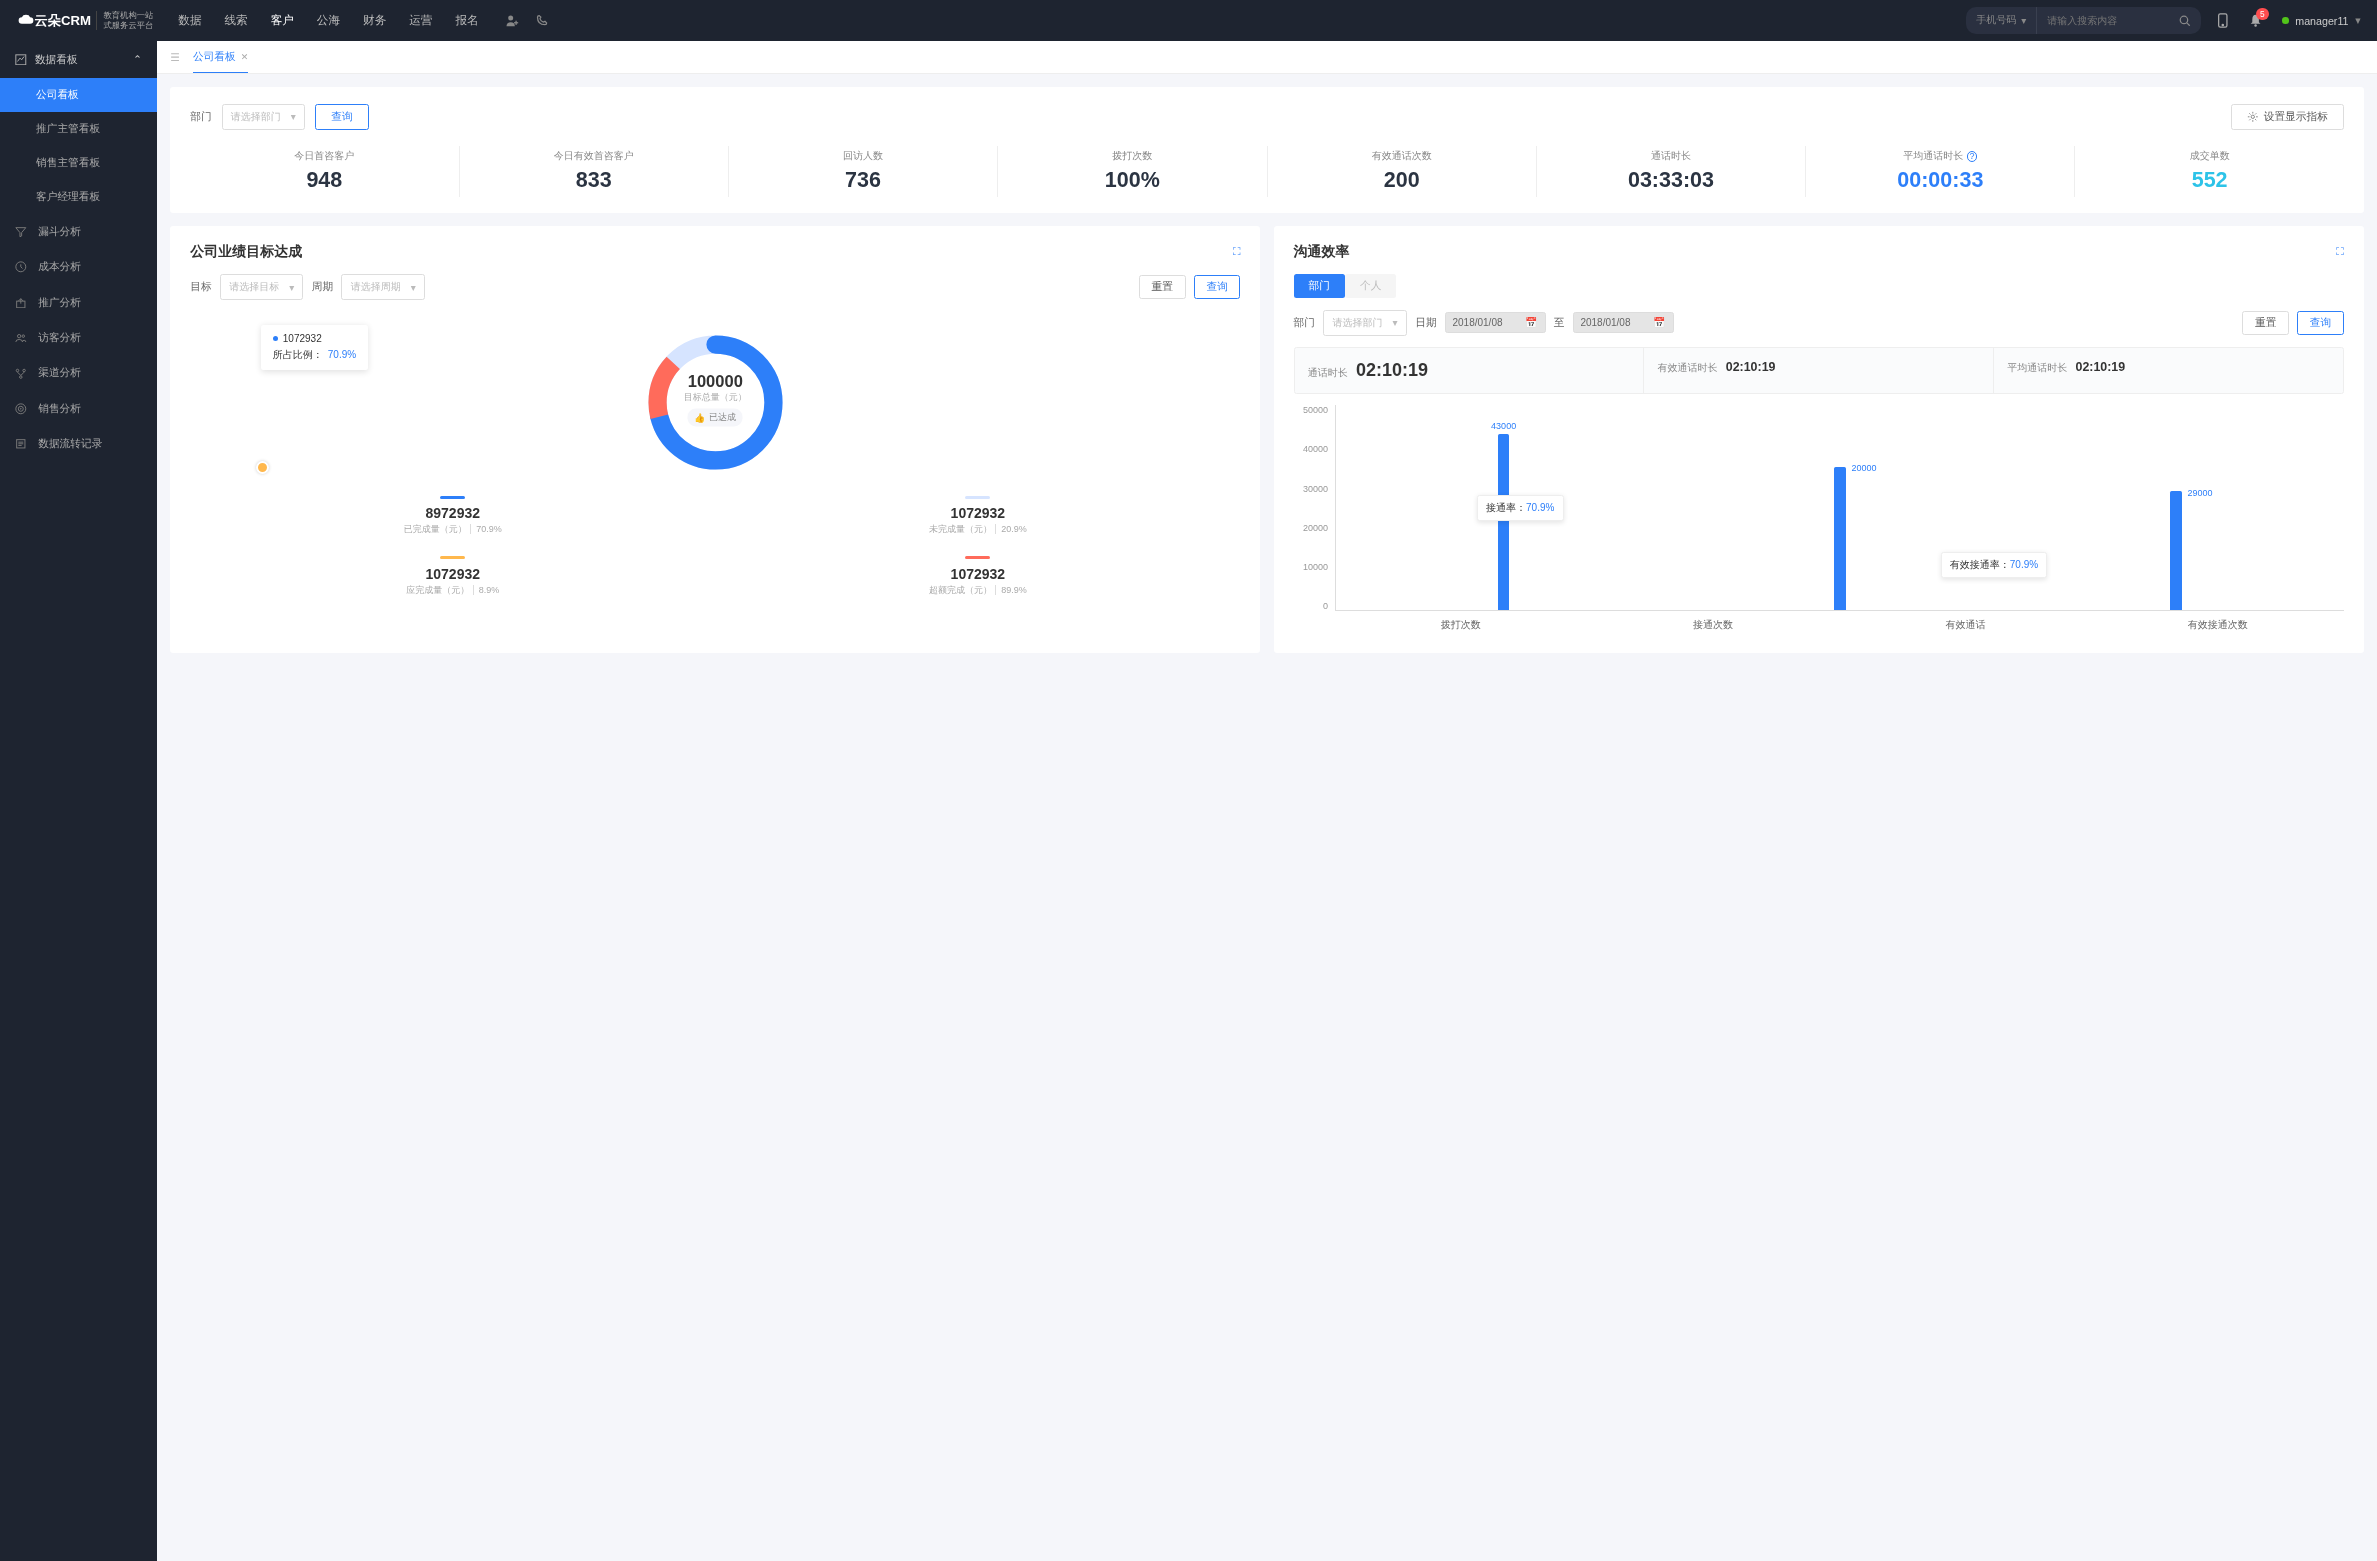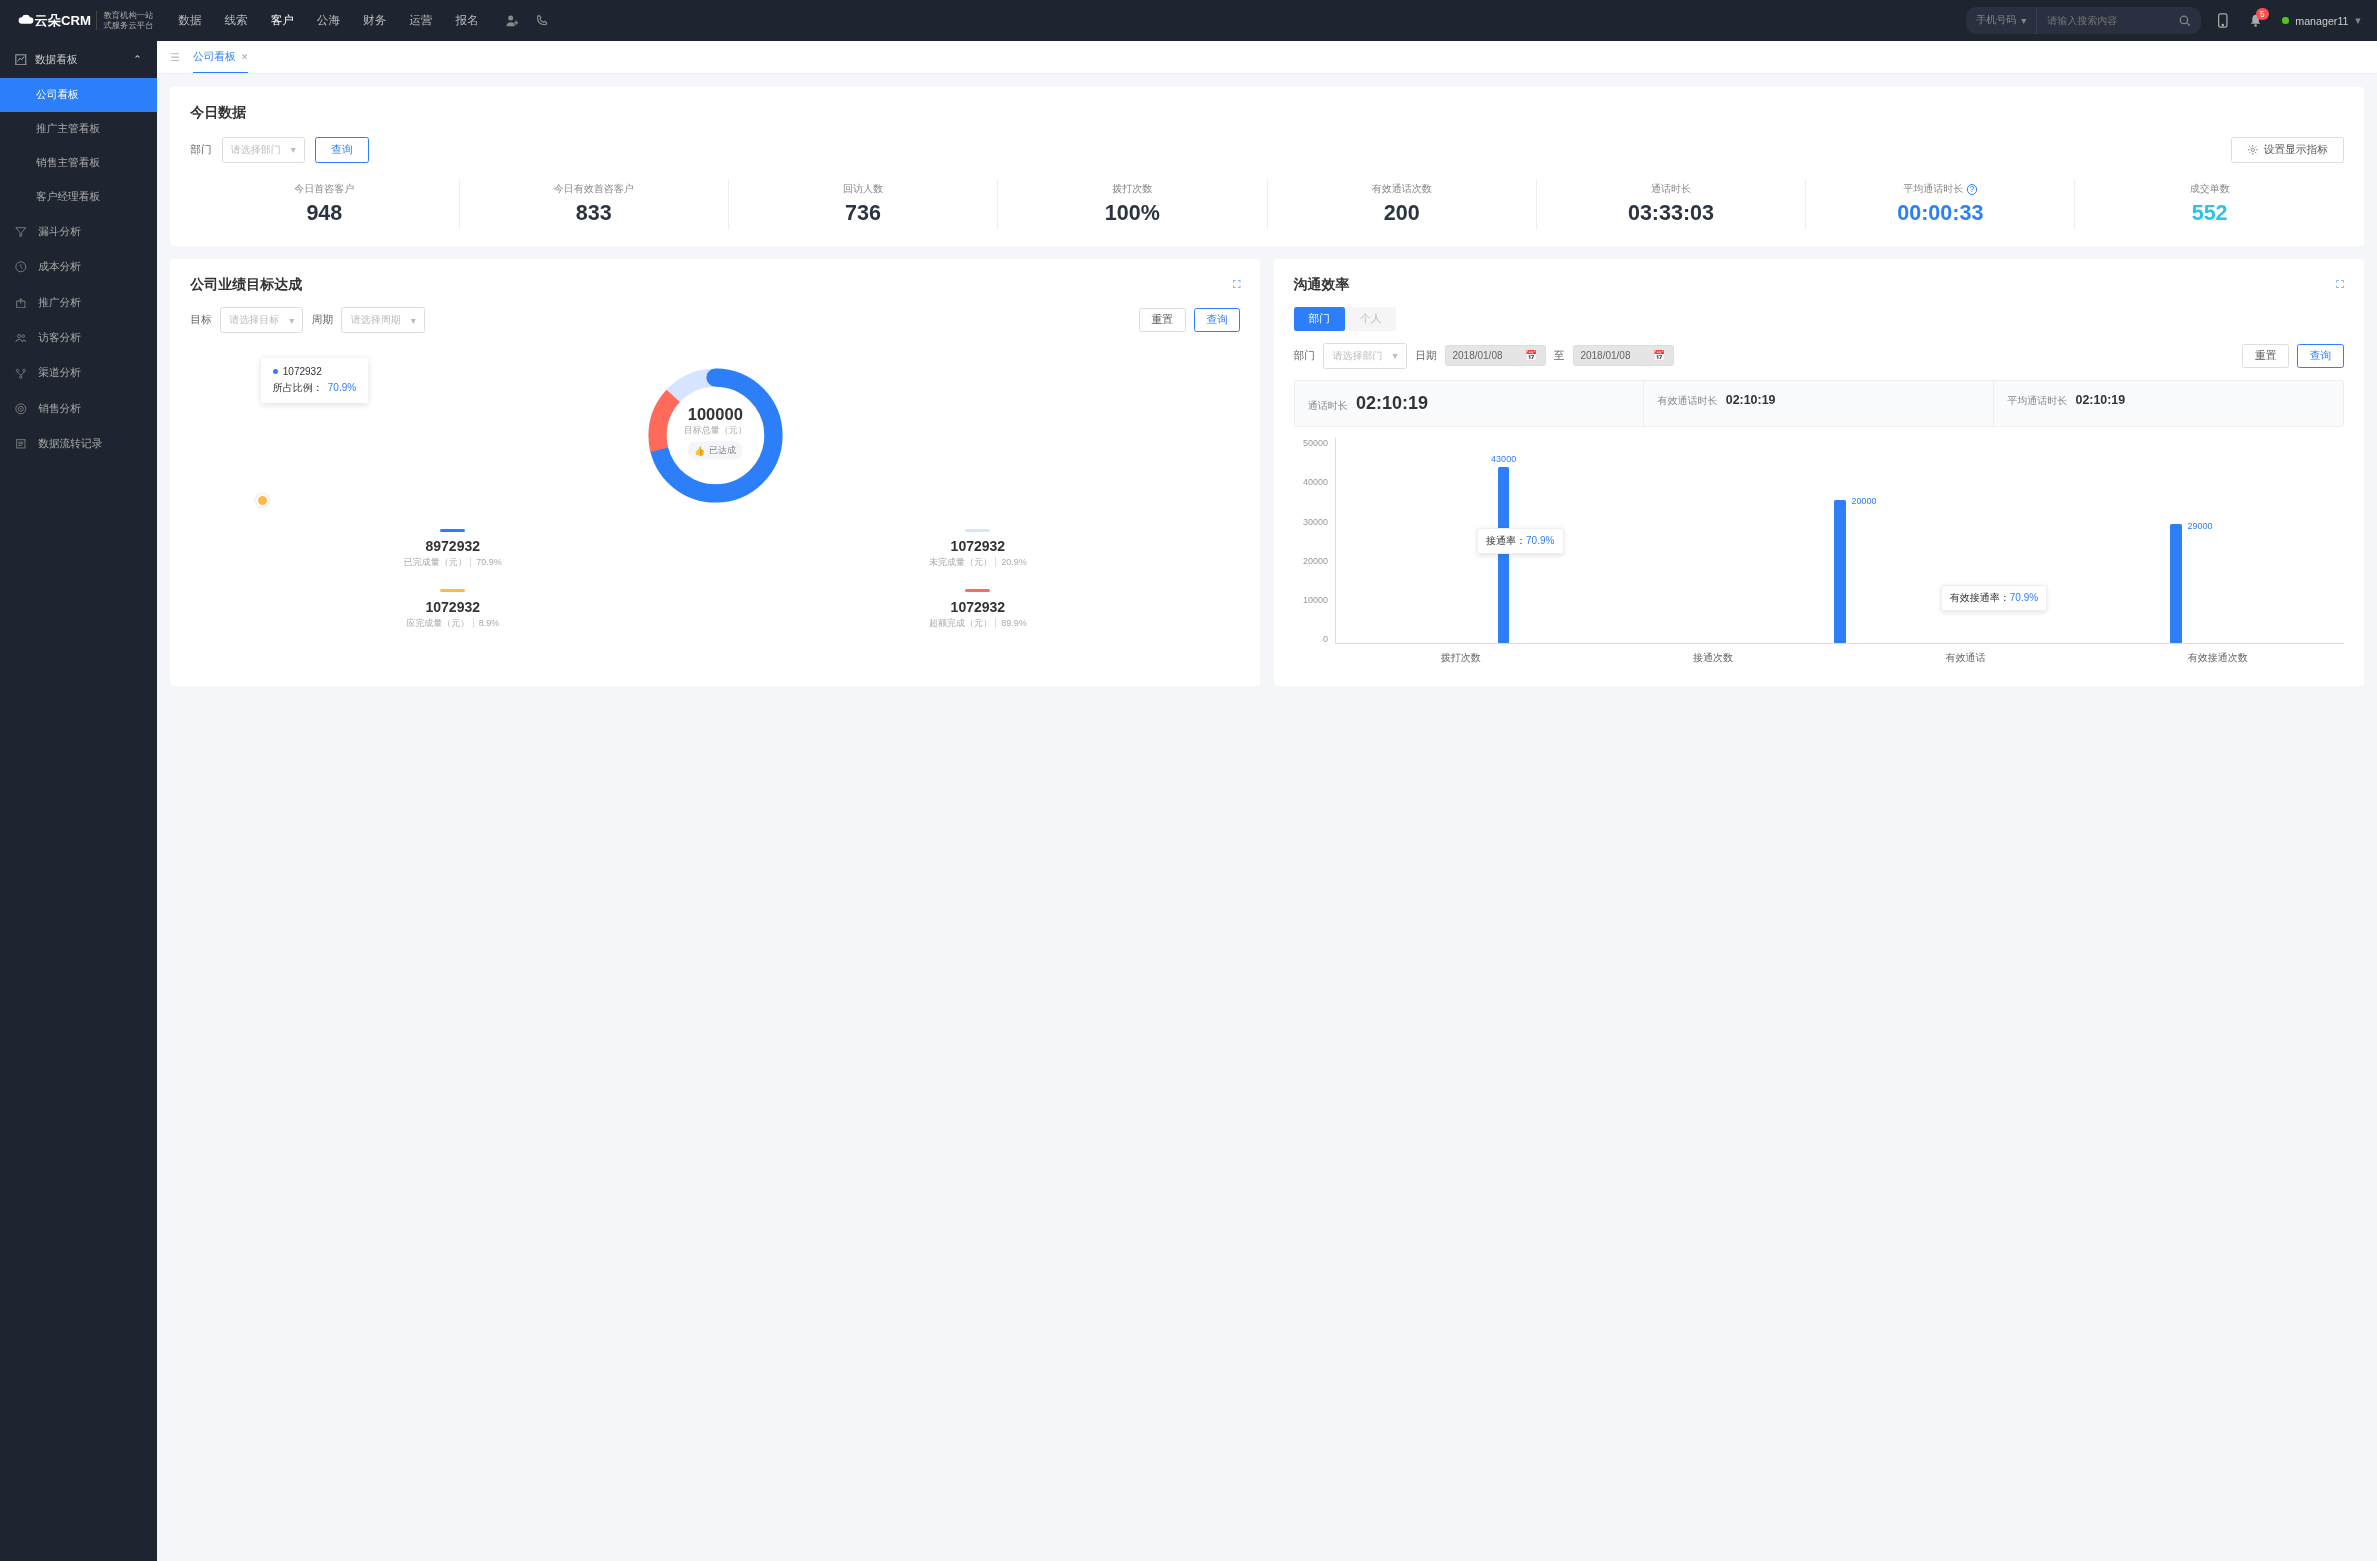--- a/index.html
+++ b/index.html
@@ -294,21 +294,20 @@
         <span class="tabbar-menu">☰</span>
         <div class="tab">
           <span>公司看板</span>
           <span class="tab-close">✕</span>
         </div>
       </div>
 
       <div class="content">
 
         <div class="card">
-          <div class="card-title">今日数据</div>
           <div class="today-controls">
             <span class="label">部门</span>
             <div class="select">
                 <span>请选择部门</span>
                 <span>▾</span>
               </div>
             <button class="btn primary">查询</button>
             <div class="flex-spacer"></div>
             <button class="btn settings-btn">
               <span>

